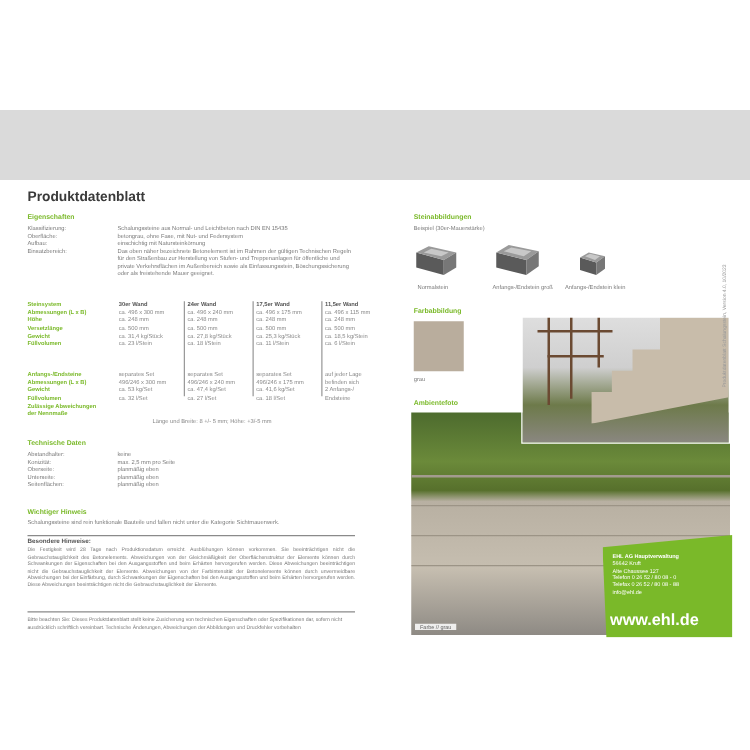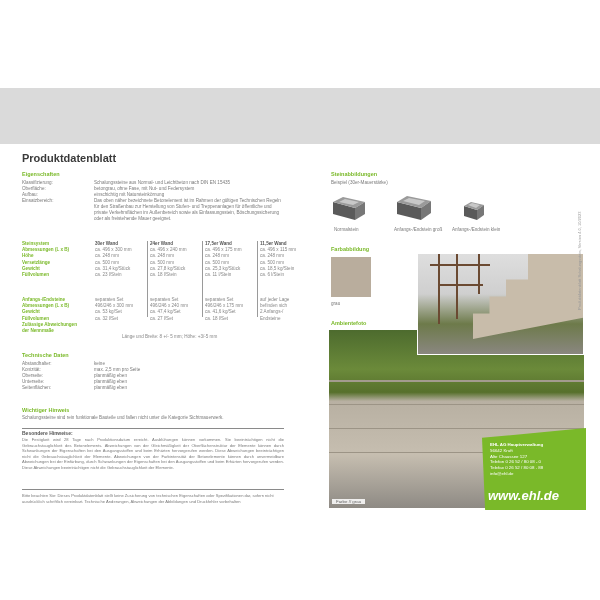--- a/index.html
+++ b/index.html
@@ -20,21 +20,21 @@
   .grn { color:#7ab929; font-weight:bold; }
   .tbl { position:absolute; left:22px; top:241px; font-size:4.6px; line-height:6.2px; }
   .tbl .col { position:absolute; top:0; width:55px; }
   .tbl .vline { position:absolute; width:1px; background:#9a9a9a; }
   .hr { position:absolute; left:22px; width:262px; height:1px; background:#8a8a8a; }
   .photo { position:absolute; }
   .sidetext { position:absolute; left:577px; top:190px; transform-origin:left top; transform:rotate(-90deg) translateX(-120px); font-size:4px; color:#999; white-space:nowrap; }
   .green-box { position:absolute; left:482px; top:428px; width:104px; height:82px; background:#7ab929;
                clip-path:polygon(0 12%, 100% 0, 100% 100%, 3% 100%); color:#fff; }
   .green-box .addr { position:absolute; left:8px; top:14px; font-size:4.4px; line-height:5.8px; }
-  .green-box .web { position:absolute; left:6px; top:60px; font-size:13px; font-weight:bold;font-style:italic; }
+  .green-box .web { position:absolute; left:6px; top:60px; font-size:13px; font-weight:bold; }
   .stone { position:absolute; }
 </style>
 </head>
 <body>
 
 <div class="header">
 </div>
 
 <div class="doc-title">Produktdatenblatt</div>
 

